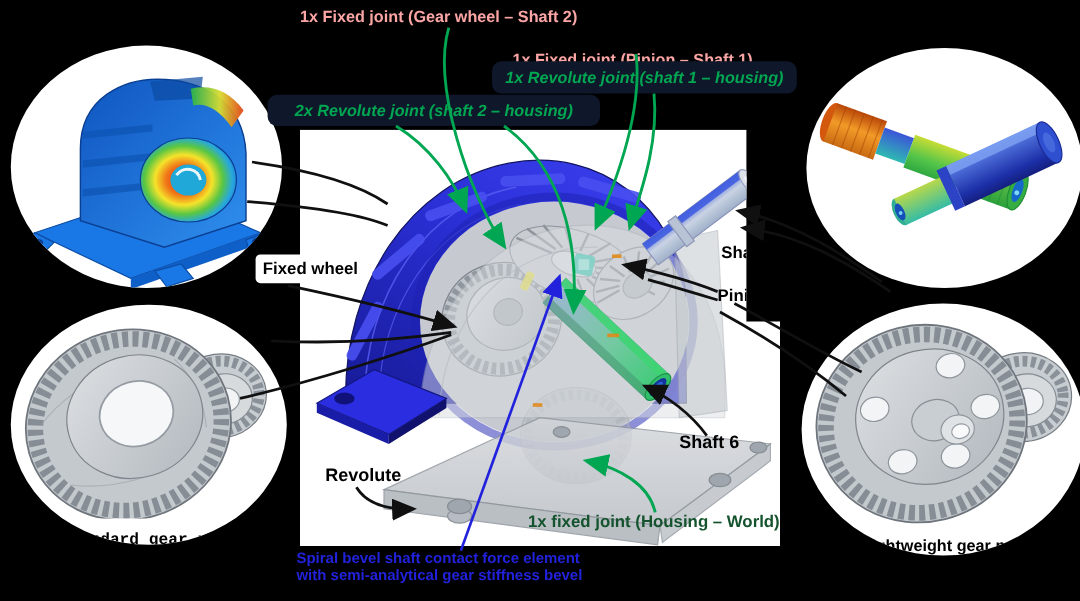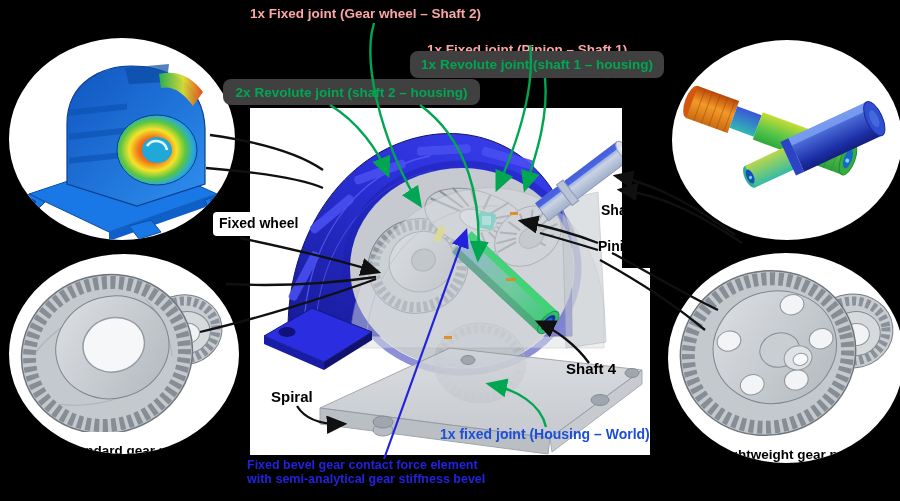--- a/index.html
+++ b/index.html
@@ -4,24 +4,24 @@
 <style>
   html,body{margin:0;padding:0;background:#000;}
   #stage{position:relative;width:900px;height:501px;background:#000;overflow:hidden;
          font-family:"Liberation Sans",sans-serif;}
   .panel{position:absolute;background:#fff;}
   .ellipse{border-radius:50%;border:2px solid #000;overflow:hidden;}
   .ellipse svg{display:block;}
   #center-panel{left:250px;top:108px;width:400px;height:347px;
     clip-path:polygon(0 0,372px 0,372px 160px,400px 160px,400px 347px,0 347px);}
   .lbl{position:absolute;font-weight:bold;color:#000;white-space:nowrap;}
-  .green{color:#1d4ed8;}
-  .gbox{position:absolute;background:#404040;border-radius:8px;display:flex;
+  .green{color:#14532d;}
+  .gbox{position:absolute;background:#0f172a;border-radius:8px;display:flex;
         align-items:center;justify-content:center;font-weight:bold;
-        color:#00a651;font-size:13.5px;white-space:nowrap;}
+        color:#00a651;font-size:13.5px;white-space:nowrap;font-style:italic;}
   .gtop{position:absolute;font-weight:bold;color:#fca5a5;font-size:13.5px;white-space:nowrap;}
   .caption{position:absolute;left:0;right:0;text-align:center;font-weight:bold;
            font-size:13.5px;color:#000;white-space:nowrap;}
   .bluetxt{position:absolute;font-weight:bold;color:#2222dd;font-size:12.5px;
            line-height:14px;white-space:nowrap;}
   #overlay{position:absolute;left:0;top:0;width:900px;height:501px;pointer-events:none;}
   .patch{position:absolute;background:#fff;border-radius:4px;}
 </style>
 </head>
 <body>
@@ -142,21 +142,21 @@
         <ellipse cx="4" cy="4" rx="12" ry="10" fill="#f2f3f5" stroke="#8f969d"></ellipse>
       </g>
       <g transform="translate(98,100) rotate(-16)">
         <ellipse rx="86" ry="79" fill="#c4c9ce" stroke="#70767d" stroke-width="1.5"></ellipse>
         <ellipse rx="78" ry="71" fill="none" stroke="#868d94" stroke-width="13" stroke-dasharray="5 3.5"></ellipse>
         <path d="M-70,-20 Q-40,-42 0,-46 M-60,35 Q-20,52 30,42 M52,-42 Q68,-15 62,20" stroke="#9aa1a8" fill="none" opacity="0.6"></path>
         <ellipse cx="7" cy="-5" rx="57" ry="51" fill="url(#gface)" stroke="#7f858c"></ellipse>
         <ellipse cx="9" cy="-7" rx="31" ry="27" fill="#f6f7f8" stroke="#959ca3" stroke-width="1.5"></ellipse>
       </g>
     </svg>
-    <div class="caption" style="top:189px;">Standard gear pair</div>
+    <div class="caption" style="top:189px;font-family:Liberation Mono, monospace;">Standard gear pair</div>
   </div>
 
   <div class="panel ellipse" style="left:666px;top:251px;width:236px;height:210px;">
     <svg width="236" height="186" viewBox="0 0 236 186">
       <g transform="translate(184,78) rotate(-6)">
         <ellipse rx="41" ry="37" fill="#c8cdd2" stroke="#757c83"></ellipse>
         <ellipse rx="34" ry="30" fill="none" stroke="#8a9198" stroke-width="9" stroke-dasharray="4 3"></ellipse>
         <ellipse cx="3" cy="3" rx="25" ry="22" fill="#d6dadd" stroke="#858c93"></ellipse>
         <ellipse cx="4" cy="4" rx="13" ry="11" fill="#f2f3f5" stroke="#8f969d"></ellipse>
       </g>
@@ -285,35 +285,35 @@
         <ellipse cx="382" cy="265" rx="7" ry="4.5" fill="#9fa6ad" stroke="#858c93"></ellipse>
         <ellipse cx="218" cy="252" rx="7" ry="4.5" fill="#9fa6ad" stroke="#858c93"></ellipse>
       </g>
       <rect x="256" y="170" width="10" height="3" fill="#e08a1a" opacity="0.9"></rect>
       <rect x="194" y="228" width="8" height="3" fill="#e08a1a" opacity="0.9"></rect>
       <rect x="260" y="104" width="8" height="3" fill="#e08a1a" opacity="0.9"></rect>
     </svg>
     
     <div class="lbl" style="left:351px;top:94px;font-size:14px;">Shaft 1</div>
     <div class="lbl" style="left:348px;top:130px;font-size:14px;">Pinion</div>
-    <div class="lbl" style="left:316px;top:252px;font-size:15px;">Shaft 4</div>
-    <div class="lbl" style="left:21px;top:280px;font-size:15px;">Spiral</div>
+    <div class="lbl" style="left:316px;top:252px;font-size:15px;">Shaft 6</div>
+    <div class="lbl" style="left:21px;top:280px;font-size:15px;">Revolute</div>
     <div class="lbl green" style="left:190px;top:318px;font-size:14px;">1x fixed joint (Housing – World)</div>
   </div>
 
   <div class="patch" style="left:213px;top:212px;width:90px;height:24px;"></div>
   <div class="lbl" style="left:219px;top:215px;font-size:14px;">Fixed wheel</div>
 
   <div class="gtop" style="left:250px;top:6px;">1x Fixed joint (Gear wheel – Shaft 2)</div>
   <div class="gtop" style="left:427px;top:26px;margin-top:16px;">1x Fixed joint (Pinion – Shaft 1)</div>
   <div class="gbox" style="left:410px;top:51px;width:254px;height:27px;">1x Revolute joint (shaft 1 – housing)</div>
-  <div class="gbox" style="left:223px;top:79px;width:257px;height:26px;">2x Revolute joint (shaft 2 – housing)</div>
+  <div class="gbox" style="left:223px;top:79px;width:277px;height:26px;">2x Revolute joint (shaft 2 – housing)</div>
 
   <div class="bluetxt" style="left:247px;top:458px;">
-    <div>Fixed bevel gear contact force element</div>
+    <div>Spiral bevel shaft contact force element</div>
     <div>with semi-analytical gear stiffness bevel</div>
   </div>
 
   <svg id="overlay">
     <defs>
       <marker id="ab" markerWidth="9" markerHeight="8" refX="7.5" refY="4" orient="auto">
         <path d="M0,0 L9,4 L0,8 Z" fill="#101010"></path>
         </marker>
       <marker id="ag" markerWidth="9" markerHeight="8" refX="7.5" refY="4" orient="auto">
         <path d="M0,0 L9,4 L0,8 Z" fill="#00a651"></path>

